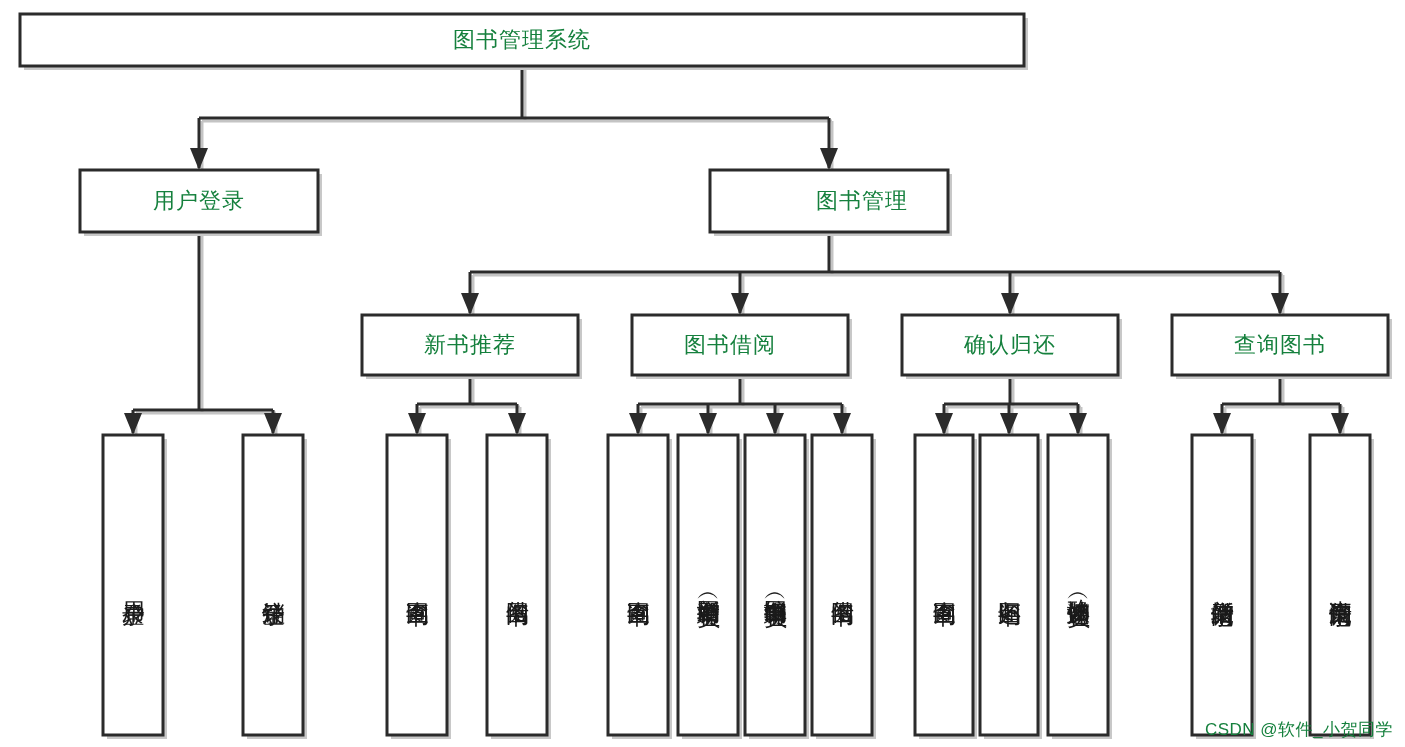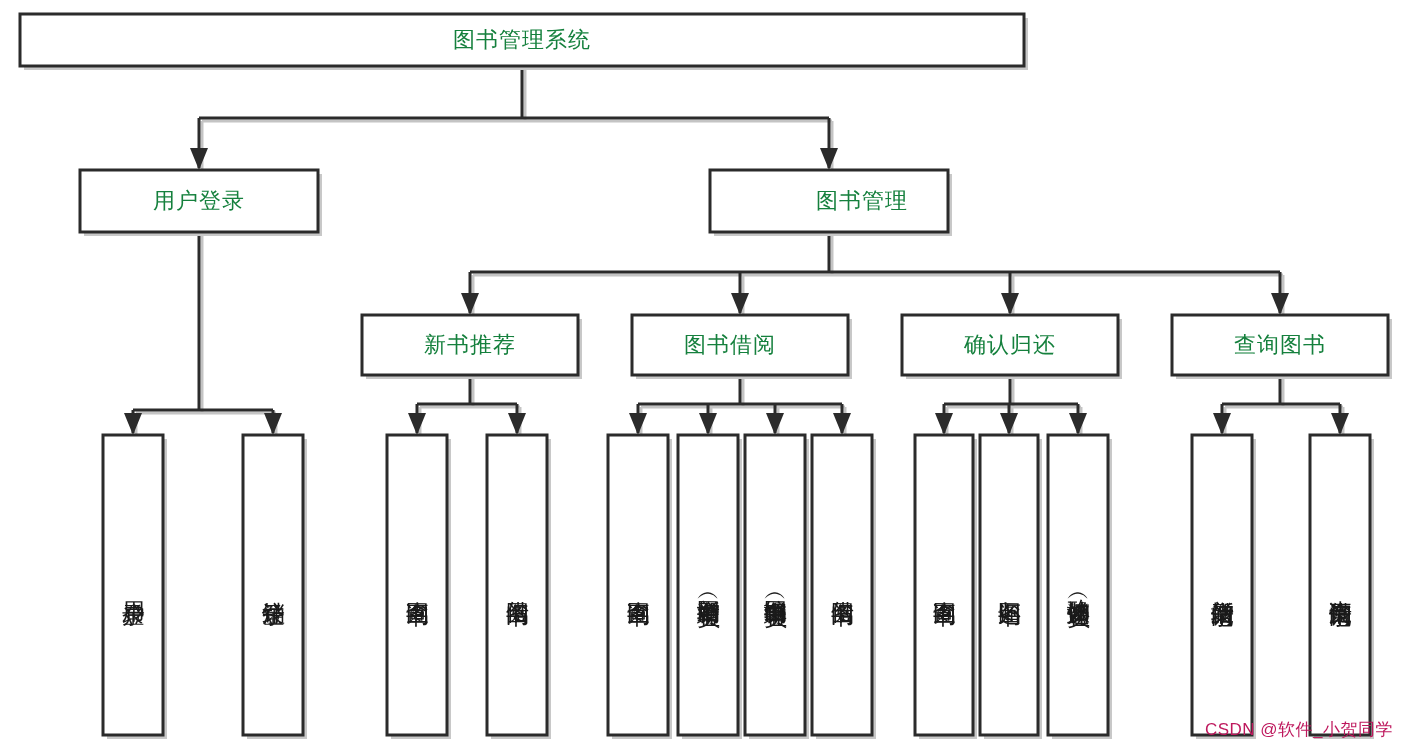--- a/index.html
+++ b/index.html
@@ -6,21 +6,21 @@
   body{font-family:"Liberation Sans","DejaVu Sans",sans-serif;}
   #canvas{position:relative;width:1405px;height:747px;background:#ffffff;overflow:hidden;}
   svg#diagram{position:absolute;left:0;top:0;width:1405px;height:747px;}
   .node-rect{fill:#ffffff;stroke:#2b2b2b;stroke-width:3;}
   .shadow-rect{fill:#c8c8c8;stroke:none;}
   .conn{stroke:#2b2b2b;stroke-width:3;fill:none;}
   .conn-shadow{stroke:#c4c4c4;stroke-width:3;fill:none;}
   .arrow-head{fill:#2b2b2b;stroke:none;}
   .vlabel{position:absolute;writing-mode:vertical-rl;text-orientation:upright;font-size:23px;line-height:1.12;color:#1a1a1a;letter-spacing:1px;display:flex;align-items:center;justify-content:center;text-align:center;pointer-events:none;}
   .hlabel{position:absolute;display:flex;align-items:center;justify-content:center;font-size:22px;color:#15803d;letter-spacing:1px;pointer-events:none;}
-  #watermark{position:absolute;right:12px;bottom:6px;font-size:17px;color:#be185d;letter-spacing:0.5px;white-space:nowrap;}
+  #watermark{position:absolute;right:12px;bottom:6px;font-size:17px;color:#15803d;letter-spacing:0.5px;white-space:nowrap;}
 </style>
 </head>
 <body>
 
 <div id="canvas">
 
   <svg id="diagram" viewBox="0 0 1405 747" xmlns="http://www.w3.org/2000/svg">
     <defs></defs>
     <g id="connectors">
         <line x1="525" y1="69" x2="525" y2="121" class="conn-shadow"></line>

